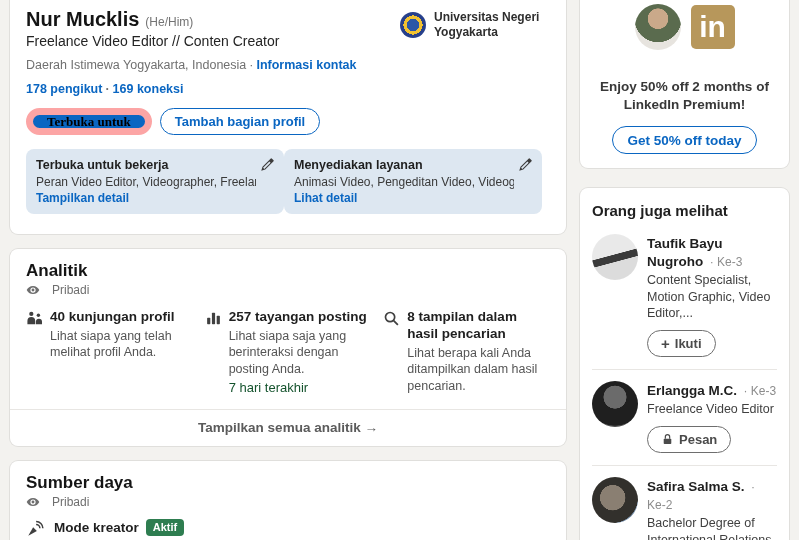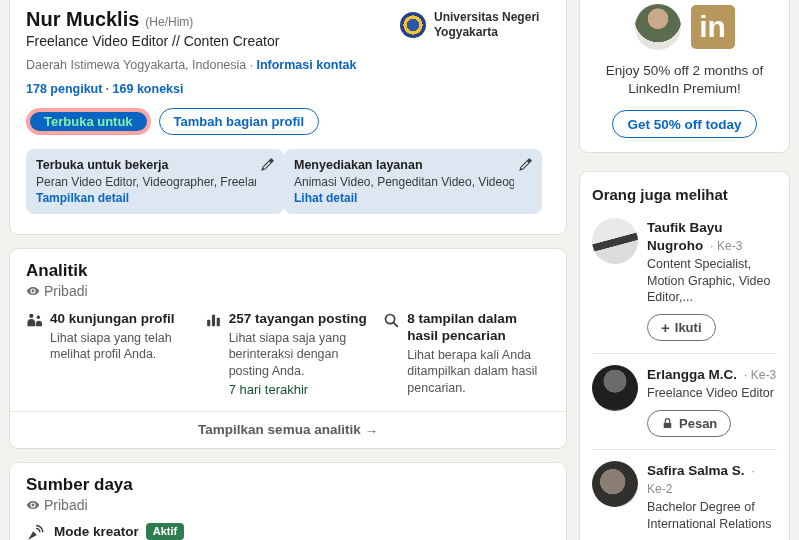--- a/index.html
+++ b/index.html
@@ -38,39 +38,39 @@
   .contact-link { color:#0a66c2; font-weight:bold; cursor:pointer; }
   .follow-line { font-size:12.5px; font-weight:bold; color:#0a66c2; margin-top:10px; }
   .follow-sep { color:#707070; margin:0 3px; }
   .btn-row { display:flex; gap:8px; margin-top:12px; }
   .pill {
     display:inline-flex; align-items:center; gap:5px; justify-content:center;
     height:27px; padding:0 14px; border-radius:14px;
     font-family:"Liberation Sans", sans-serif;
     font-size:13px; font-weight:bold; cursor:pointer; background:#fff; white-space:nowrap;
   }
-  .pill.primary { background:#0a66c2; color:#86efac; border:4px solid #fca5a5; }
+  .pill.primary { background:#0a66c2; color:#000000; border:7px solid #fca5a5;font-family:Liberation Serif, serif; }
   .pill.outline-blue { color:#0a66c2; border:1px solid #0a66c2; }
   .pill.outline-gray { color:#3d3d3d; border:1px solid #6e6e6e; }
 
   .mini-cards { display:flex; margin-top:14px; }
   .mini-card {
     position:relative; width:258px; background:#dde7f1; border-radius:8px;
     padding:8px 28px 8px 10px; font-size:12px; line-height:1.35;
   }
   .mini-title { font-weight:bold; font-size:12.5px; color:#1f1f1f; }
   .mini-desc { color:#3a3a3a; white-space:nowrap; overflow:hidden; }
   .mini-link { color:#0a66c2; font-weight:bold; cursor:pointer; }
   .edit-pencil { position:absolute; top:8px; right:9px; width:15px; height:15px; cursor:pointer; }
 
   
   .section-card { margin-top:15px; padding:12px 0 0; }
   .section-head { padding:0 16px; }
   .section-title { font-size:17px; font-weight:bold; color:rgba(0,0,0,0.92); }
-  .privacy-line { display:flex; align-items:center; gap:4px; margin-top:2px; font-size:14px; color:#6e6e6e; }
+  .privacy-line { display:flex; align-items:center; gap:12px; margin-top:2px; font-size:12px; color:#6e6e6e; }
   .icon-sm { width:14px; height:14px; display:inline-block; }
 
   .ana-grid { display:flex; gap:12px; padding:12px 16px 14px; }
   .ana-col { display:flex; gap:7px; flex:1; }
   .ana-icon { width:17px; height:17px; flex:0 0 17px; margin-top:1px; }
   .ana-title { font-size:13.5px; font-weight:bold; color:#1f1f1f; line-height:1.25; }
   .ana-desc { font-size:12.5px; color:#555; line-height:1.3; margin-top:2px; }
   .ana-note { font-size:13px; color:#14532d; margin-top:3px; }
 
   .card-footer {
@@ -92,21 +92,21 @@
   .ad-card { padding:2px 12px 14px; text-align:center; }
   .ad-visual { display:flex; justify-content:center; align-items:center; gap:10px; padding-top:2px; }
   .ad-avatar {
     width:46px; height:46px; border-radius:50%;
     background:radial-gradient(circle at 50% 32%, #caa98a 0 26%, #5a6b4e 27% 60%, #e7e4df 61%);
   }
   .ad-in-logo {
     width:44px; height:44px; border-radius:5px; background:#b7975b;
     color:#fff; font-weight:bold; font-size:30px; line-height:44px; text-align:center;
   }
-  .ad-text { font-size:13.5px; color:#383838; margin-top:12px; line-height:1.35; }
+  .ad-text { font-size:13.5px; color:#383838; margin-top:28px; line-height:1.35;font-weight:bold; }
   .ad-cta {
     margin-top:12px; height:28px; padding:0 14px; border-radius:14px;
     border:1px solid #0a66c2; color:#0a66c2; background:#fff;
     font-family:"Liberation Sans", sans-serif; font-size:13.5px; font-weight:bold; cursor:pointer;
   }
 
   .pav-card { margin-top:20px; padding:12px 12px 0; height:405px; overflow:hidden; }
   .pav-title { font-size:15px; font-weight:bold; color:#1f1f1f; padding:2px 0 4px; }
   .pav-item { display:flex; gap:9px; padding:11px 0 12px; }
   .pav-item + .pav-item { border-top:1px solid #e8e6e3; }

